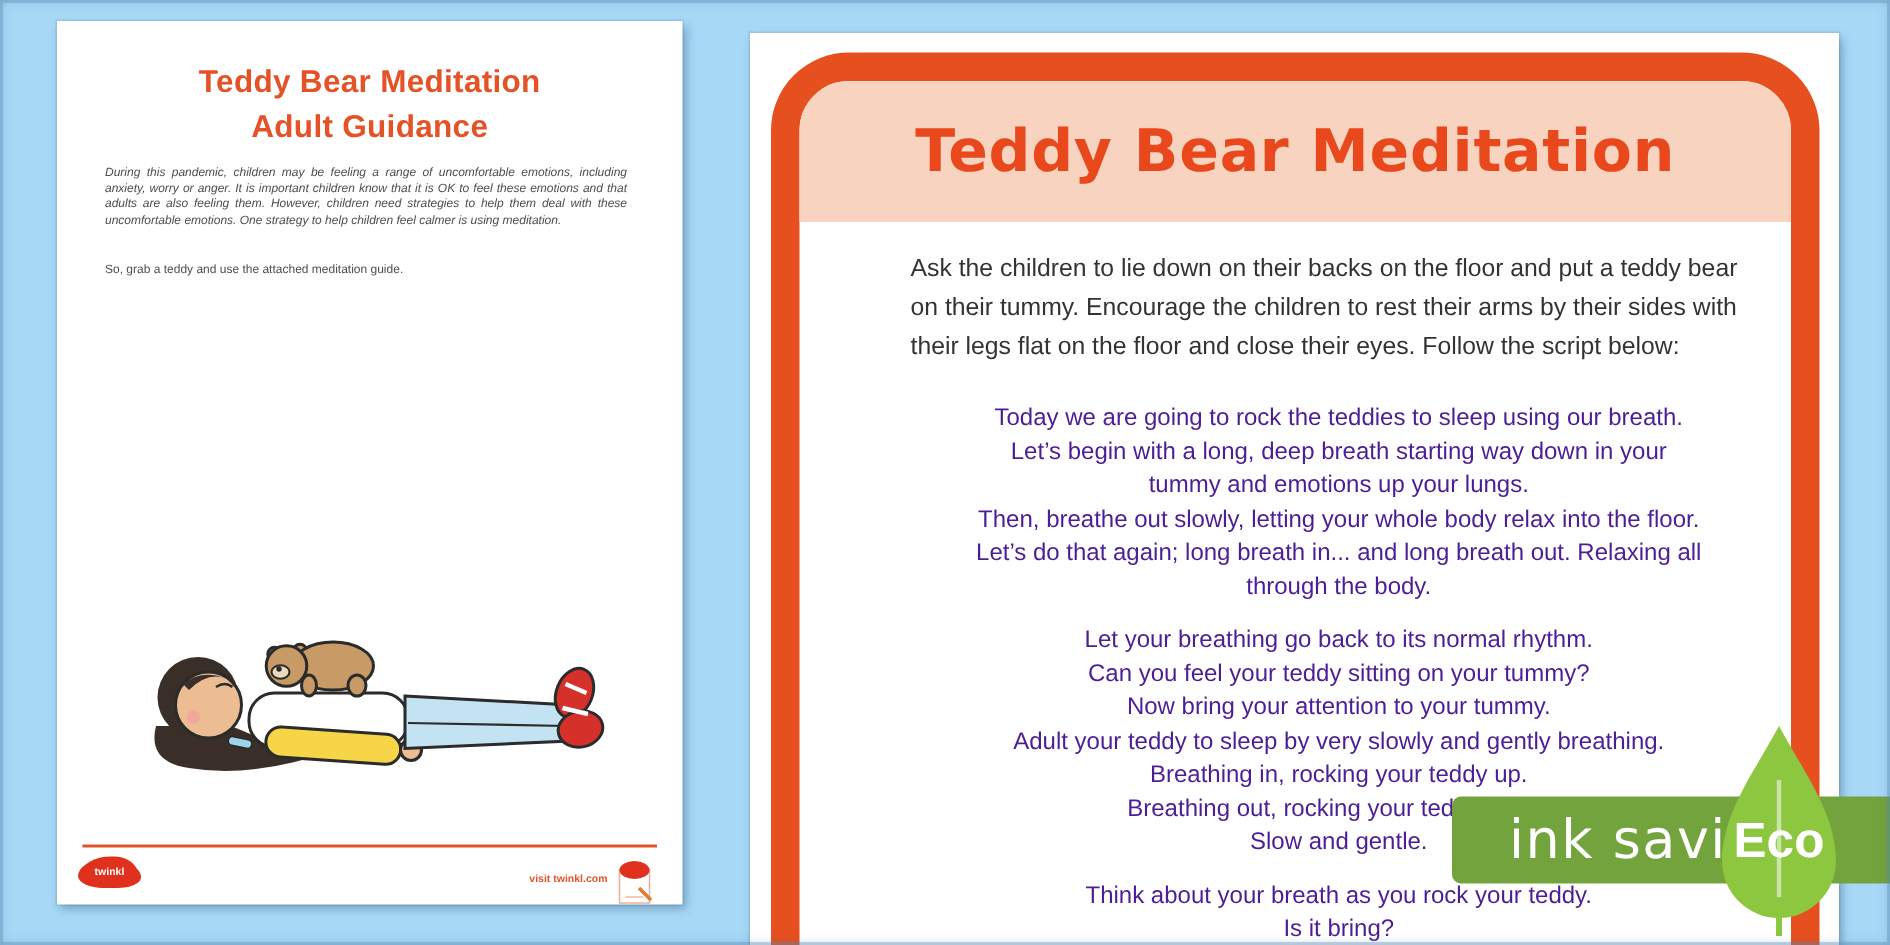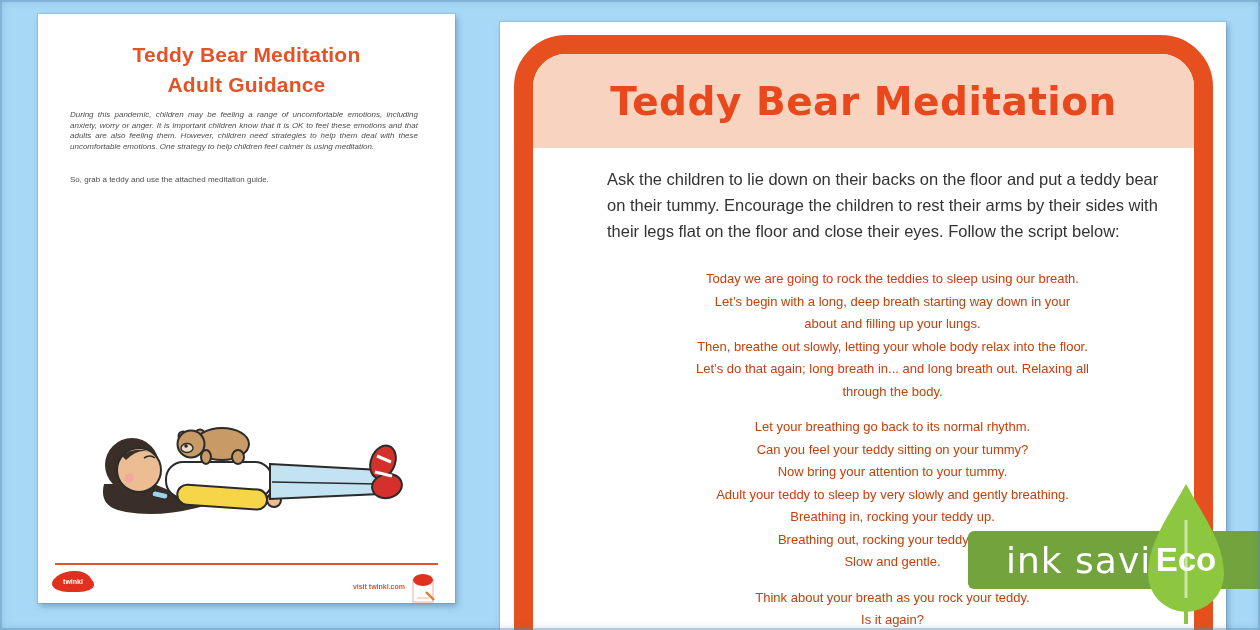--- a/index.html
+++ b/index.html
@@ -58,22 +58,22 @@
     letter-spacing:.5px;
   }
   .rp-body{
     position:absolute;left:33px;right:32px;top:126px;bottom:0;
     font-family:"DejaVu Sans", sans-serif;color:#383838;padding-left:48px;
   }
   .rp-intro{
     margin:18px 22px 0 26px;font-size:16.5px;line-height:26px;
     font-family:"Liberation Sans", sans-serif;color:#333;
   }
-  .rp-block{margin-top:13px;text-align:center;font-size:13px;line-height:22.5px;
-    font-family:"Liberation Sans", sans-serif;color:#c2410c;margin-left:10px;}
+  .rp-block{margin-top:13px;text-align:center;font-size:16px;line-height:22.5px;
+    font-family:"Liberation Sans", sans-serif;color:#4c1d95;margin-left:10px;}
   .rp-block.first{margin-top:24px;}
   .rp-block div{white-space:nowrap;}
 
   
   .eco-band{
     position:absolute;left:968px;top:531px;width:292px;height:58px;background:#72a33c;
     border-radius:6px 0 0 6px;z-index:20;
     display:flex;align-items:center;
   }
   .eco-band-label{
@@ -151,39 +151,39 @@
   <div class="rp-border"></div>
   <div class="rp-header">
     <div class="rp-title">Teddy Bear Meditation</div>
   </div>
   <div class="rp-body">
     <div class="rp-intro">Ask the children to lie down on their backs on the floor and put a teddy bear on their tummy. Encourage the children to rest their arms by their sides with their legs flat on the floor and close their eyes. Follow the script below:</div>
 
     <div class="rp-block first">
       <div>Today we are going to rock the teddies to sleep using our breath.</div>
       <div>Let’s begin with a long, deep breath starting way down in your</div>
-      <div>about and filling up your lungs.</div>
+      <div>tummy and emotions up your lungs.</div>
       <div>Then, breathe out slowly, letting your whole body relax into the floor.</div>
       <div>Let’s do that again; long breath in... and long breath out. Relaxing all</div>
       <div>through the body.</div>
     </div>
 
     <div class="rp-block">
       <div>Let your breathing go back to its normal rhythm.</div>
       <div>Can you feel your teddy sitting on your tummy?</div>
       <div>Now bring your attention to your tummy.</div>
       <div>Adult your teddy to sleep by very slowly and gently breathing.</div>
       <div>Breathing in, rocking your teddy up.</div>
       <div>Breathing out, rocking your teddy down.</div>
       <div>Slow and gentle.</div>
     </div>
 
     <div class="rp-block">
       <div>Think about your breath as you rock your teddy.</div>
-      <div>Is it again?</div>
+      <div>Is it bring?</div>
 
     </div>
   </div>
 </div>
 
 <div class="eco-band">
   <span class="eco-band-label">ink saving</span>
 </div>
 <svg class="eco-leaf" viewBox="0 0 100 146">
   <path d="M 50 4 C 34 34 12 62 12 94 A 38 38 0 0 0 88 94 C 88 62 66 34 50 4 Z" fill="#8dc63f"></path>

